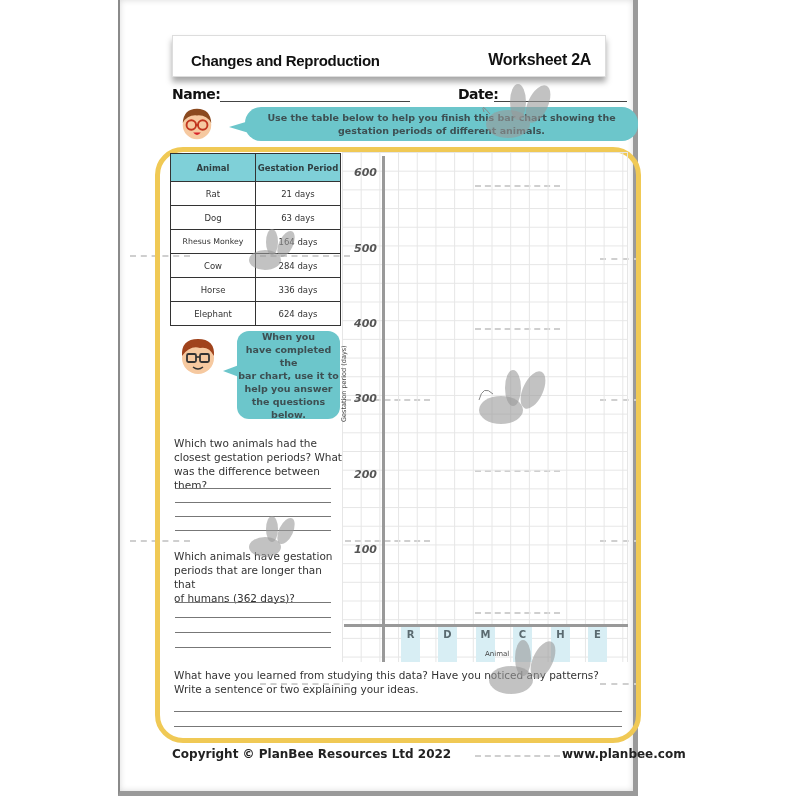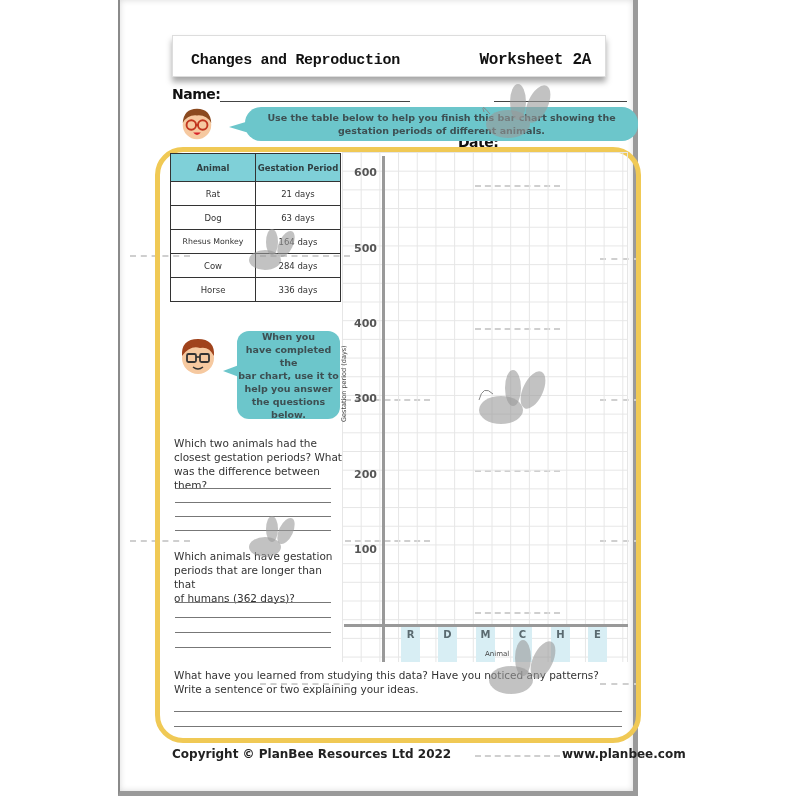--- a/index.html
+++ b/index.html
@@ -14,21 +14,21 @@
       box-shadow: inset 0 0 6px rgba(0,0,0,0.15);
     }
     .title-box {
       position: absolute; left: 172px; top: 35px; width: 434px; height: 42px;
       background: #fff; box-shadow: 0 5px 6px rgba(0,0,0,0.35);
       border: 1px solid #ddd;
       display: flex; align-items: center; justify-content: space-between;
       padding: 0 14px 0 18px;
     }
     .title-box span {
-      font-family: Liberation Mono, monospace; font-weight: bold; font-size: 15px;
+      font-family: Liberation Sans, sans-serif; font-weight: bold; font-size: 15px;
       color: #111; letter-spacing: -0.3px; margin-top: 8px;
     }
     .title-box .ws { font-size: 16px; }
 
     .name-row { position: absolute; top: 86px; left: 172px; width: 455px; height: 18px; }
     .lbl { position: absolute; font-weight: bold; font-size: 14px; color: #111; letter-spacing: -0.5px; }
     .line { position: absolute; border-bottom: 1.5px solid #444; height: 14px; }
 
     .avatar-girl { position: absolute; left: 178px; top: 105px; width: 38px; height: 38px; }
     .bubble-top {
@@ -79,21 +79,21 @@
     .grid {
       position: absolute; left: 0; top: 0; width: 286px; height: 510px;
       background-image:
         linear-gradient(to right, #e6e6e6 1px, transparent 1px),
         linear-gradient(to bottom, #e6e6e6 1px, transparent 1px);
       background-size: 18.7px 18.7px;
       border-right: 1px solid #e6e6e6;
     }
     .y-axis { position: absolute; left: 40px; top: 4px; width: 3px; height: 506px; background: #999; }
     .x-axis { position: absolute; left: 2px; top: 472px; width: 284px; height: 3px; background: #999; }
-    .ytick { position: absolute; left: 12px; font-size: 11px; font-weight: bold; color: #555; }
+    .ytick { position: absolute; left: 12px; font-size: 11px; font-weight: bold; color: #555; font-style: italic; }
     .ylabel {
       position: absolute; left: -2px; top: 255px; font-size: 6.5px; color: #444;
       transform: rotate(-90deg); transform-origin: left top; white-space: nowrap;
     }
     .xcat {
       position: absolute; top: 475px; width: 19px; height: 35px; background: #d8eef4;
       font-size: 10px; font-weight: bold; color: #5a6a70; text-align: center; padding-top: 2px;
     }
     .xlabel { position: absolute; left: 143px; top: 498px; font-size: 7px; color: #444; }
 
@@ -129,21 +129,21 @@
 </div>
 
 <div class="title-box">
   <span>Changes and Reproduction</span>
   <span class="ws">Worksheet 2A</span>
 </div>
 
 <div class="name-row">
   <span class="lbl" style="left:0;top:0;">Name:</span>
   <div class="line" style="left:48px;top:2px;width:190px;"></div>
-  <span class="lbl" style="left:286px;top:0;margin-top:48px;">Date:</span>
+  <span class="lbl" style="left:286px;top:0;">Date:</span>
   <div class="line" style="left:322px;top:2px;width:133px;"></div>
 </div>
 
 <svg class="avatar-girl" viewBox="0 0 40 40">
   <circle cx="20" cy="21" r="15" fill="#f6c9a0"></circle>
   <path d="M5 19 Q6 4 20 4 Q34 4 35 19 Q30 10 20 11 Q10 10 5 19Z" fill="#8b4a1f"></path>
   <circle cx="14" cy="21" r="5" fill="none" stroke="#c2361f" stroke-width="2"></circle>
   <circle cx="26" cy="21" r="5" fill="none" stroke="#c2361f" stroke-width="2"></circle>
   <line x1="19" y1="21" x2="21" y2="21" stroke="#c2361f" stroke-width="2"></line>
   <path d="M16 29 Q20 34 24 29Z" fill="#d8232a"></path>
@@ -176,20 +176,24 @@
         <td class="a" style="font-size:7.8px;margin-left:40px;">Rhesus Monkey</td>
         <td>164 days</td>
       </tr>
     <tr>
         <td class="a">Cow</td>
         <td>284 days</td>
       </tr>
     <tr>
         <td class="a">Horse</td>
         <td>336 days</td>
+      </tr>
+    <tr>
+        <td class="a">Elephant</td>
+        <td>624 days</td>
       </tr>
   </tbody>
 </table>
 
 <svg class="avatar-boy" viewBox="0 0 44 44">
   <circle cx="22" cy="24" r="16" fill="#f6c9a0"></circle>
   <path d="M6 22 Q5 5 22 5 Q39 5 38 22 Q33 12 24 14 Q14 11 6 22Z" fill="#a0431c"></path>
   <rect x="11" y="20" width="9" height="8" rx="1.5" fill="none" stroke="#333" stroke-width="1.8"></rect>
   <rect x="24" y="20" width="9" height="8" rx="1.5" fill="none" stroke="#333" stroke-width="1.8"></rect>
   <line x1="20" y1="23" x2="24" y2="23" stroke="#333" stroke-width="1.6"></line>

